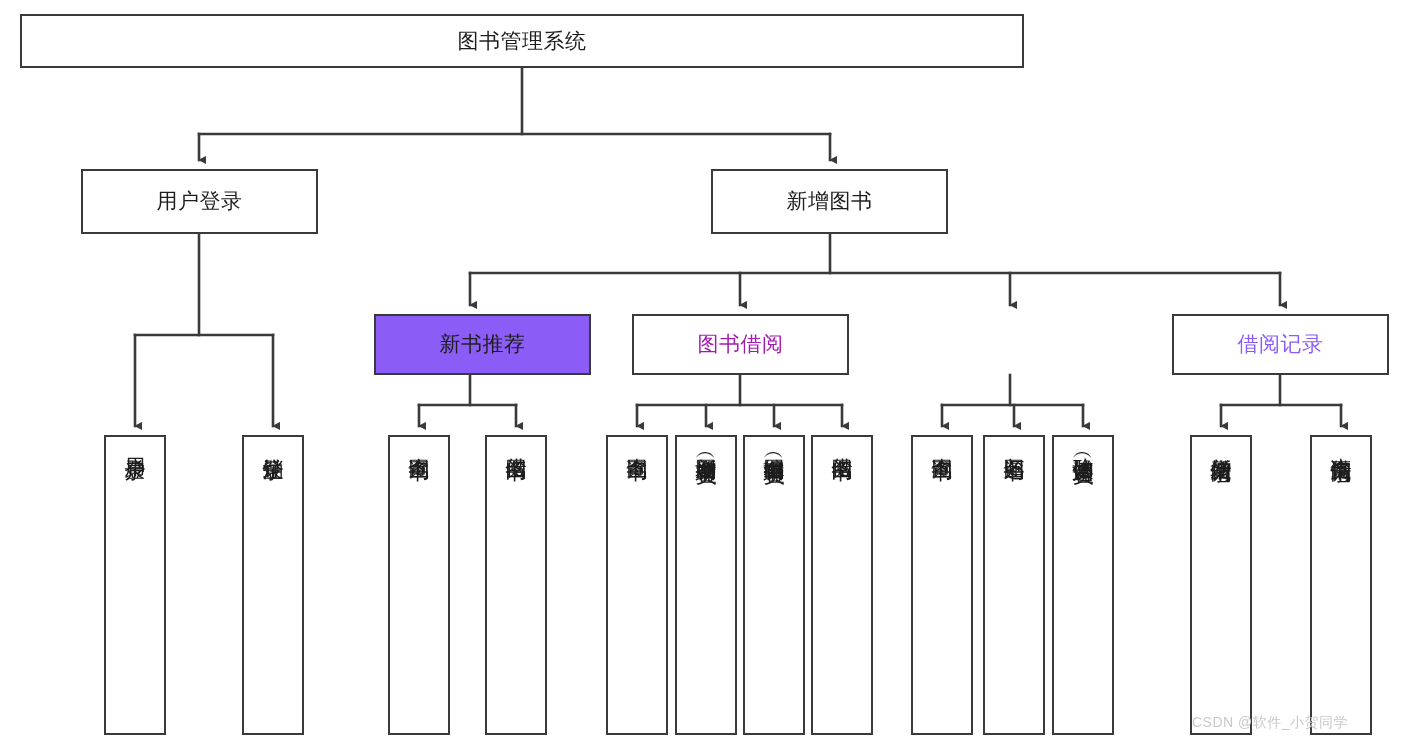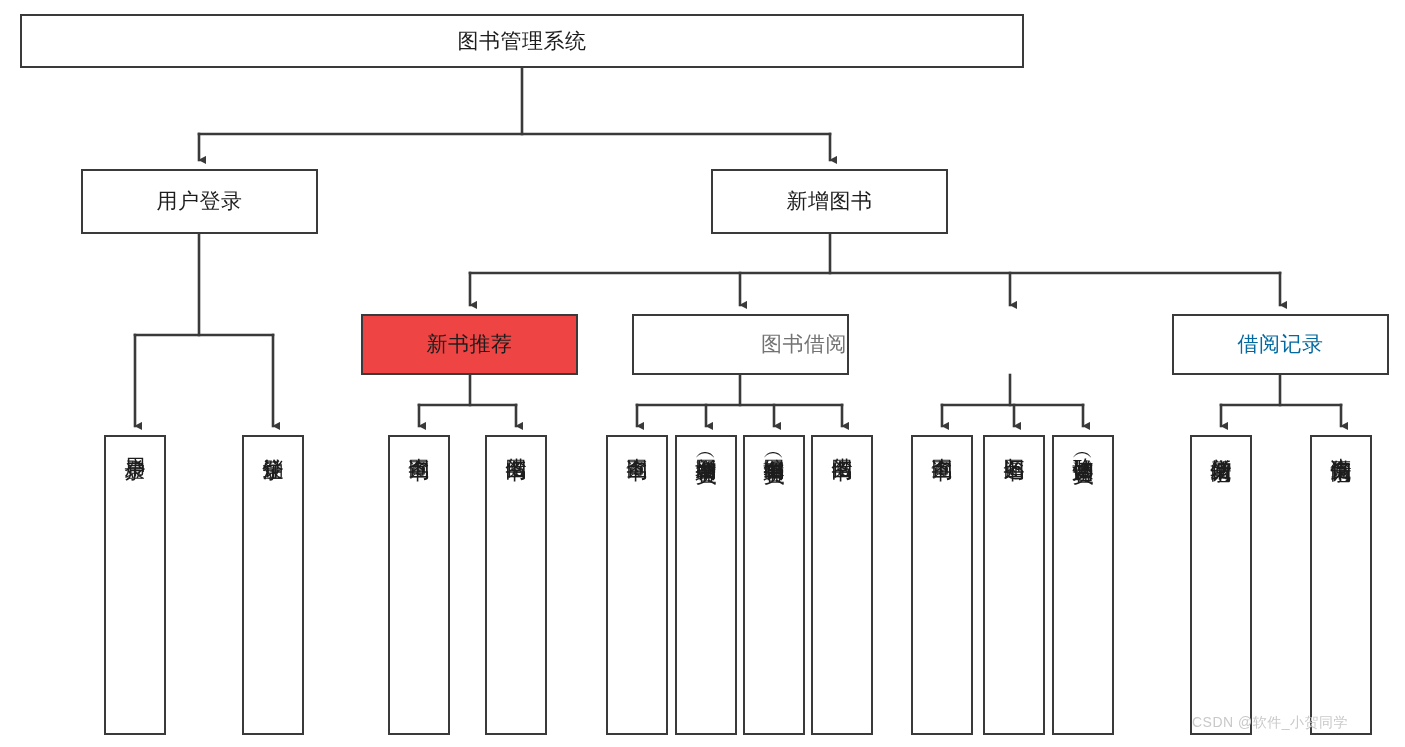--- a/index.html
+++ b/index.html
@@ -130,27 +130,27 @@
     <span class="label">图书管理系统</span>
   </div>
 
   <div class="node horizontal" style="left: 81px; top: 169px; width: 237px; height: 65px; border-color: rgb(58, 58, 58); background: rgb(255, 255, 255); color: rgb(29, 29, 29);">
     <span class="label">用户登录</span>
   </div>
   <div class="node horizontal" style="left: 711px; top: 169px; width: 237px; height: 65px; border-color: rgb(58, 58, 58); background: rgb(255, 255, 255); color: rgb(29, 29, 29);">
     <span class="label">新增图书</span>
   </div>
 
-  <div class="node horizontal" style="left: 361px; top: 314px; width: 217px; height: 61px; border-color: rgb(58, 58, 58); background: #ef4444; color: rgb(29, 29, 29);">
+  <div class="node horizontal" style="left: 374px; top: 314px; width: 217px; height: 61px; border-color: rgb(58, 58, 58); background: #8b5cf6; color: rgb(29, 29, 29);">
     <span class="label">新书推荐</span>
   </div>
-  <div class="node horizontal" style="left: 632px; top: 314px; width: 217px; height: 61px; border-color: rgb(58, 58, 58); background: rgb(255, 255, 255); color: #737373; justify-content: flex-end;">
+  <div class="node horizontal" style="left: 632px; top: 314px; width: 217px; height: 61px; border-color: rgb(58, 58, 58); background: rgb(255, 255, 255); color: #a21caf;">
     <span class="label">图书借阅</span>
   </div>
-  <div class="node horizontal" style="left: 1172px; top: 314px; width: 217px; height: 61px; border-color: rgb(58, 58, 58); background: rgb(255, 255, 255); color: #0369a1;">
+  <div class="node horizontal" style="left: 1172px; top: 314px; width: 217px; height: 61px; border-color: rgb(58, 58, 58); background: rgb(255, 255, 255); color: #8b5cf6;">
     <span class="label">借阅记录</span>
   </div>
 
   <div class="node vertical" style="left: 104px; top: 435px; width: 62px; height: 300px; border-color: rgb(58, 58, 58); background: rgb(255, 255, 255); color: rgb(29, 29, 29);">
     <span class="label">用户登录</span>
   </div>
   <div class="node vertical" style="left: 242px; top: 435px; width: 62px; height: 300px; border-color: rgb(58, 58, 58); background: rgb(255, 255, 255); color: rgb(29, 29, 29);">
     <span class="label">注销登录</span>
   </div>
   <div class="node vertical" style="left: 388px; top: 435px; width: 62px; height: 300px; border-color: rgb(58, 58, 58); background: rgb(255, 255, 255); color: rgb(29, 29, 29);">

